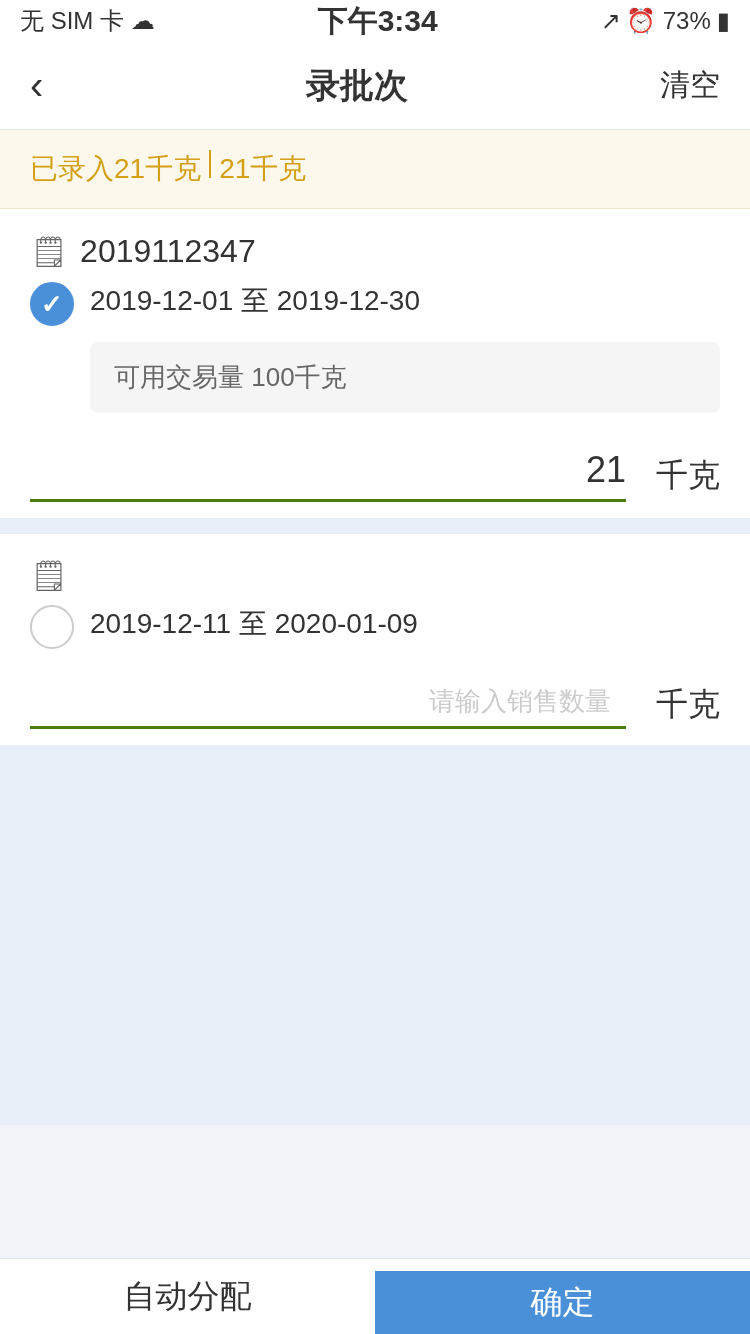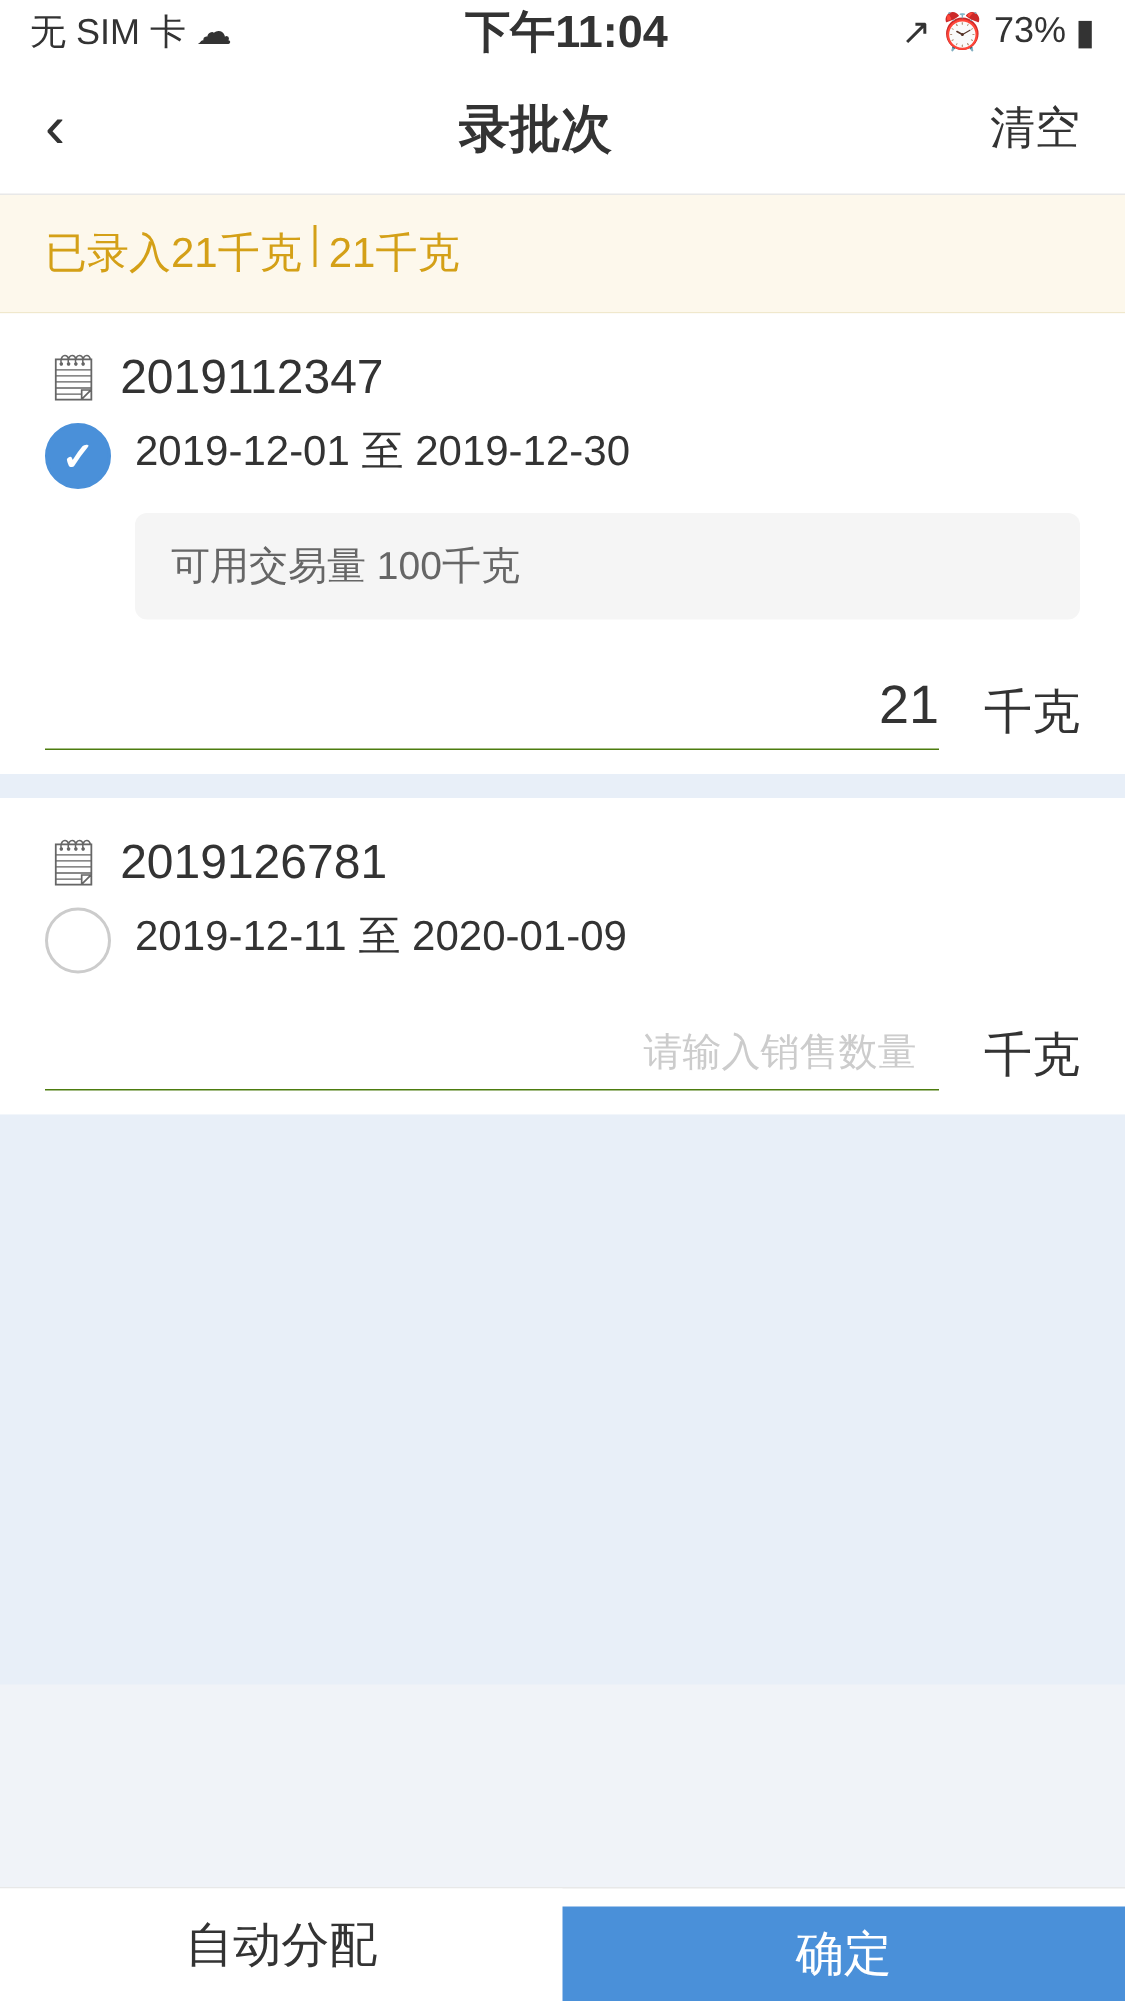--- a/index.html
+++ b/index.html
@@ -157,21 +157,21 @@
       justify-content: flex-end;
       padding: 16px 30px;
       background: #fff;
       gap: 20px;
     }
     .quantity-input-wrapper {
       display: flex;
       align-items: center;
       justify-content: flex-end;
       flex: 1;
-      border-bottom: 1px solid #4d7c0f;
+      border-bottom: 3px solid #4d7c0f;
       padding-bottom: 8px;
     }
     .quantity-input {
       border: none;
       outline: none;
       font-size: 32px;
       color: #333;
       text-align: right;
       background: transparent;
       width: 200px;
@@ -241,21 +241,21 @@
       padding-bottom: 100px;
     }
   </style>
 </head>
 <body>
 
 <div class="status-bar">
   <div class="status-left">
     <span>无 SIM 卡 ☁</span>
   </div>
-  <div class="status-center">下午11:04</div>
+  <div class="status-center">下午3:34</div>
   <div class="status-right">
     <span>↗</span>
     <span>⏰</span>
     <span>73%</span>
     <span>▮</span>
   </div>
 </div>
 
 <div class="nav-bar">
   <div class="nav-back">‹</div>
@@ -291,21 +291,20 @@
       <span class="quantity-unit">千克</span>
     </div>
   </div>
 
   <div class="blue-separator"></div>
 
   <div class="batch-section">
     <div class="batch-item">
       <div class="batch-header">
         <span class="batch-id-icon">🗒</span>
-        <span class="batch-id">2019126781</span>
       </div>
       <div class="batch-date-row">
         <div class="radio-btn"></div>
         <span class="batch-date">2019-12-11 至 2020-01-09</span>
       </div>
     </div>
 
     <div class="quantity-row">
       <div class="quantity-input-wrapper">
         <input type="number" class="quantity-input" placeholder="请输入销售数量" value="" style="">

